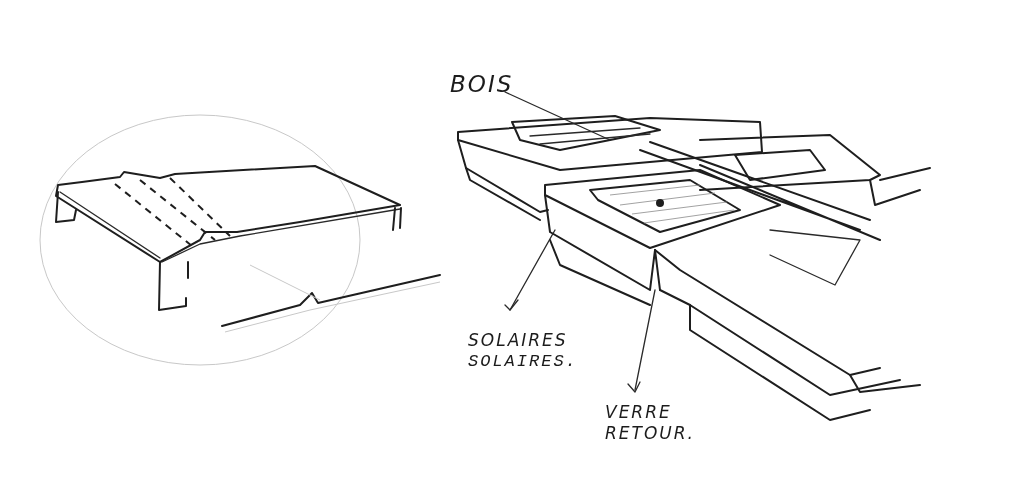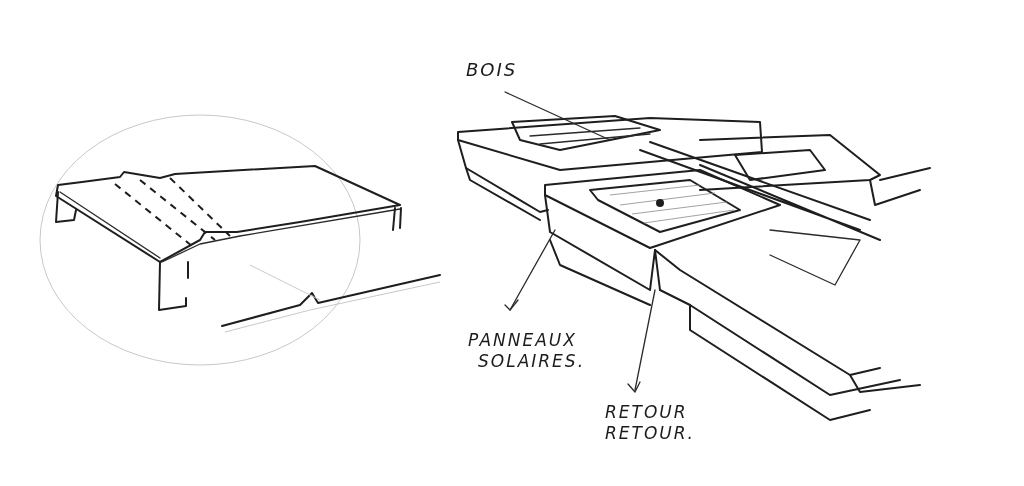--- a/index.html
+++ b/index.html
@@ -68,21 +68,21 @@
 
     <path class="ink-thin" d="M505 92 L610 140"></path>
     <path class="ink-thin" d="M510 310 L555 230"></path>
     <path class="ink-thin" d="M505 305 L510 310 L518 300"></path>
     <path class="ink-thin" d="M635 390 L655 290"></path>
     <path class="ink-thin" d="M628 384 L635 392 L640 382"></path>
     <path class="ink" d="M880 180 L930 168"></path>
   </g>
 </svg>
 
-<div class="label" style="left:450px;top:59px;font-size:18px;margin-left:16px;">BOIS</div>
+<div class="label" style="left:450px;top:70px;font-size:23px;">BOIS</div>
 <div class="label" style="left:468px;top:330px;">
-  <div>PANNEAUX</div>
-  <div style="margin-left:10px;">SOLAIRES.</div>
+  <div>SOLAIRES</div>
+  <div style="font-family:Liberation Mono, monospace;">SOLAIRES.</div>
 </div>
 <div class="label" style="left:605px;top:402px;">
-  <div>RETOUR</div>
+  <div>VERRE</div>
   <div>RETOUR.</div>
 </div>
 
 </body></html>

